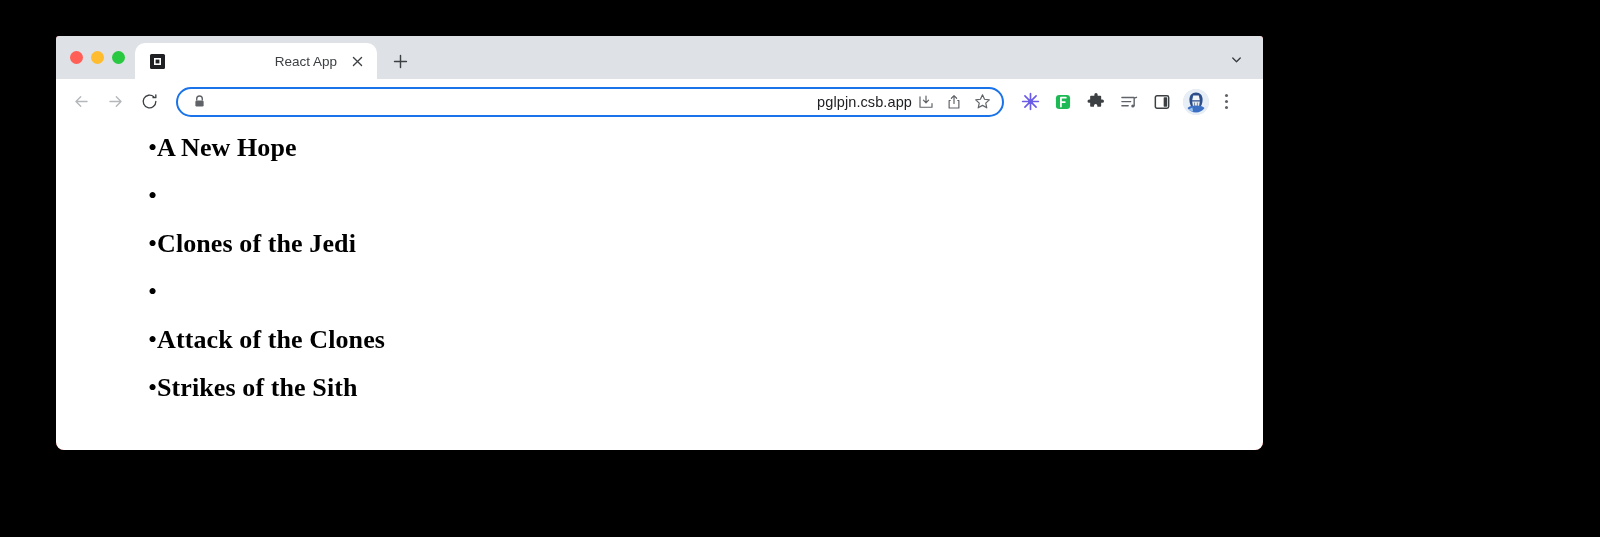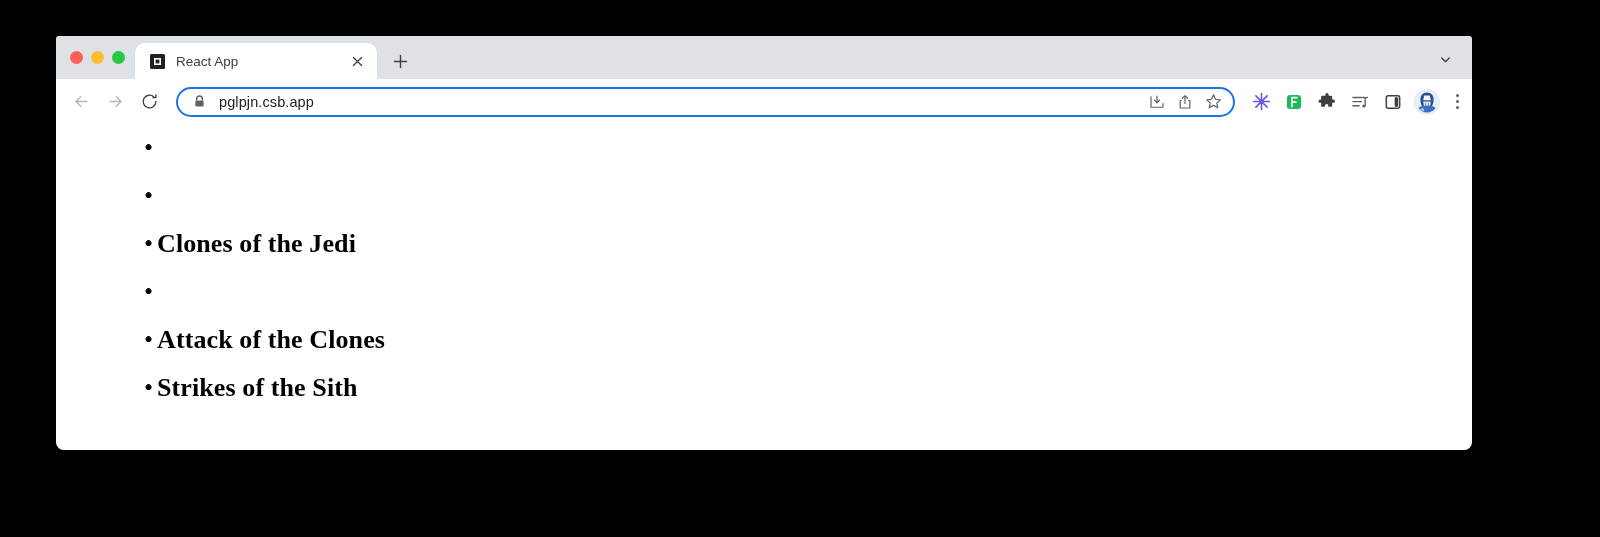--- a/index.html
+++ b/index.html
@@ -23,26 +23,27 @@
     height: 540px;
     background: #000000;
     border-radius: 60px;
   }
 
   
   #browser-window {
     position: absolute;
     left: 56px;
     top: 36px;
-    width: 1416px;
+    width: 1207px;
     height: 414px;
     background: #b91c1c;
     border-radius: 3px 3px 8px 8px;
     overflow: hidden;
     box-shadow: 0 1px 4px rgba(0,0,0,0.25);
+    text-align: right;
   }
 
   
   #tab-strip {
     position: relative;
     height: 43px;
     background: #dee1e6;
     display: flex;
     align-items: flex-end;
     padding-left: 8px;
@@ -119,21 +120,21 @@
     align-items: center;
     justify-content: center;
   }
 
   
   #toolbar {
     height: 45px;
     background: #ffffff;
     display: flex;
     align-items: center;
-    padding: 0 2px 0 8px;
+    padding: 0 24px 0 8px;
     box-sizing: border-box;
     gap: 0px;
   }
   .nav-button {
     width: 34px;
     height: 34px;
     display: flex;
     align-items: center;
     justify-content: center;
     border-radius: 50%;
@@ -402,20 +403,21 @@
       <span class="menu-dot"></span>
       <span class="menu-dot"></span>
       <span class="menu-dot"></span>
     </div>
   </div>
 
   <div id="page-content">
     <ul id="film-list">
       <li class="film-item">
         <span class="film-bullet">•</span>
+        <span class="film-title">A New Hope</span>
       </li>
       <li class="film-item">
         <span class="film-bullet">•</span>
       </li>
       <li class="film-item">
         <span class="film-bullet">•</span>
         <span class="film-title">Clones of the Jedi</span>
       </li>
       <li class="film-item">
         <span class="film-bullet">•</span>

